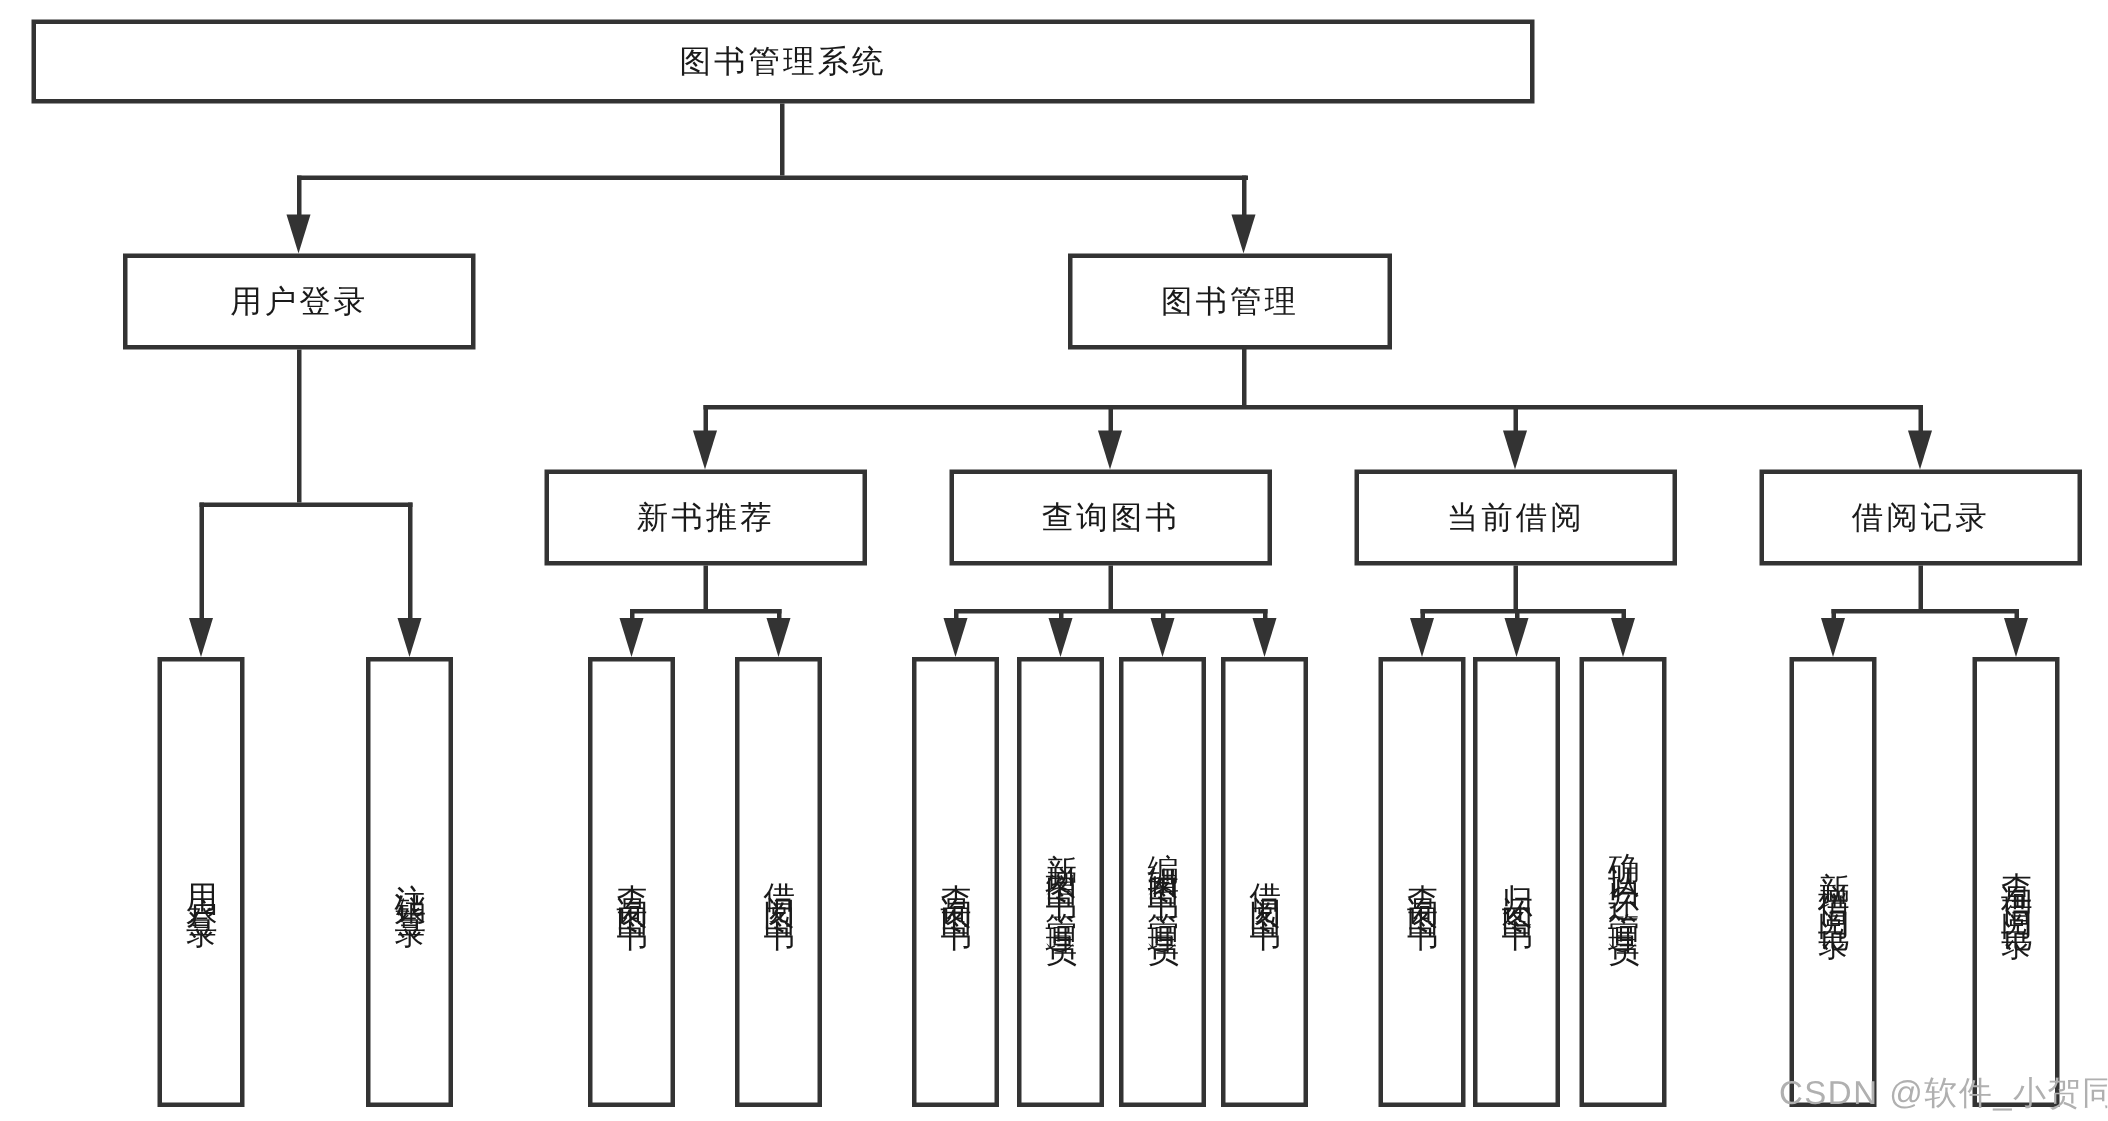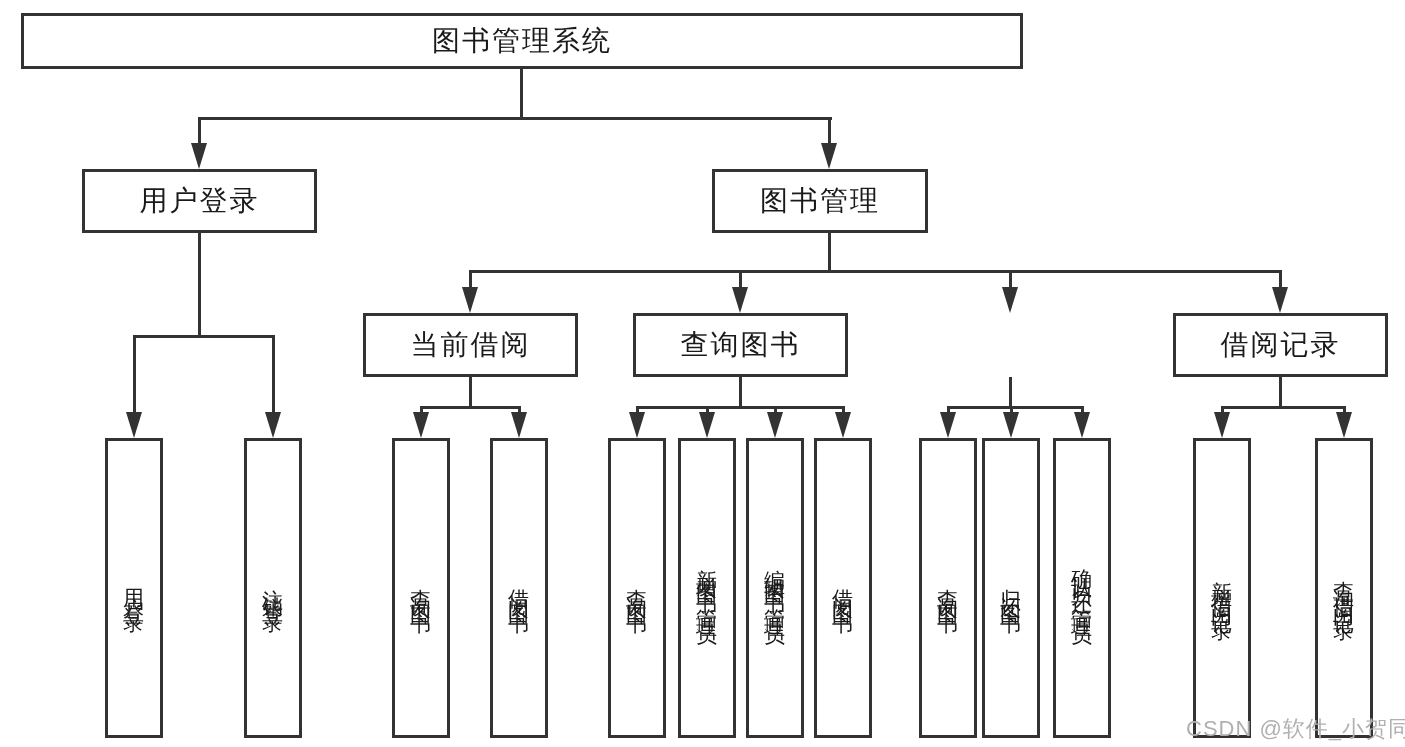--- a/index.html
+++ b/index.html
@@ -5,21 +5,21 @@
   html,body{margin:0;padding:0;background:#ffffff;}
   .stage{
     position:relative;width:1405px;height:747px;background:#ffffff;
     font-family:"Liberation Sans",sans-serif;overflow:hidden;
   }
   .box{
     position:absolute;border:3px solid #333333;background:#ffffff;
     display:flex;align-items:center;justify-content:center;
     color:#1a1a1a;box-sizing:border-box;
   }
-  .hlabel{font-size:28px;letter-spacing:2px;white-space:nowrap;}
+  .hlabel{font-size:21px;letter-spacing:2px;white-space:nowrap;}
   .lvl3{top:313px;height:64px;width:215px;}
   .leaf{top:438px;height:300px;width:58px;}
   .vtext{
     writing-mode:vertical-lr;text-orientation:mixed;
     font-size:21px;letter-spacing:8px;line-height:1;white-space:nowrap;
   }
   .v{position:absolute;width:3px;background:#333333;}
   .h{position:absolute;height:3px;background:#333333;}
   .arw{
     position:absolute;width:0;height:0;
@@ -41,24 +41,27 @@
   </div>
 
   <div class="box" style="left:82px;top:169px;width:235px;height:64px;">
     <span class="hlabel">用户登录</span>
   </div>
   <div class="box" style="left:712px;top:169px;width:216px;height:64px;">
     <span class="hlabel">图书管理</span>
   </div>
 
   <div class="box lvl3" style="left:363px;">
-    <span class="hlabel">当前借阅</span>
+    <span class="hlabel">新书推荐</span>
   </div>
   <div class="box lvl3" style="left:633px;">
     <span class="hlabel">查询图书</span>
+  </div>
+  <div class="box lvl3" style="left:903px;">
+    <span class="hlabel">当前借阅</span>
   </div>
   <div class="box lvl3" style="left:1173px;">
     <span class="hlabel">借阅记录</span>
   </div>
 
   <div class="box leaf" style="left:105px;">
     <span class="vtext">用户登录</span>
   </div>
   <div class="box leaf" style="left:244px;">
     <span class="vtext">注销登录</span>

